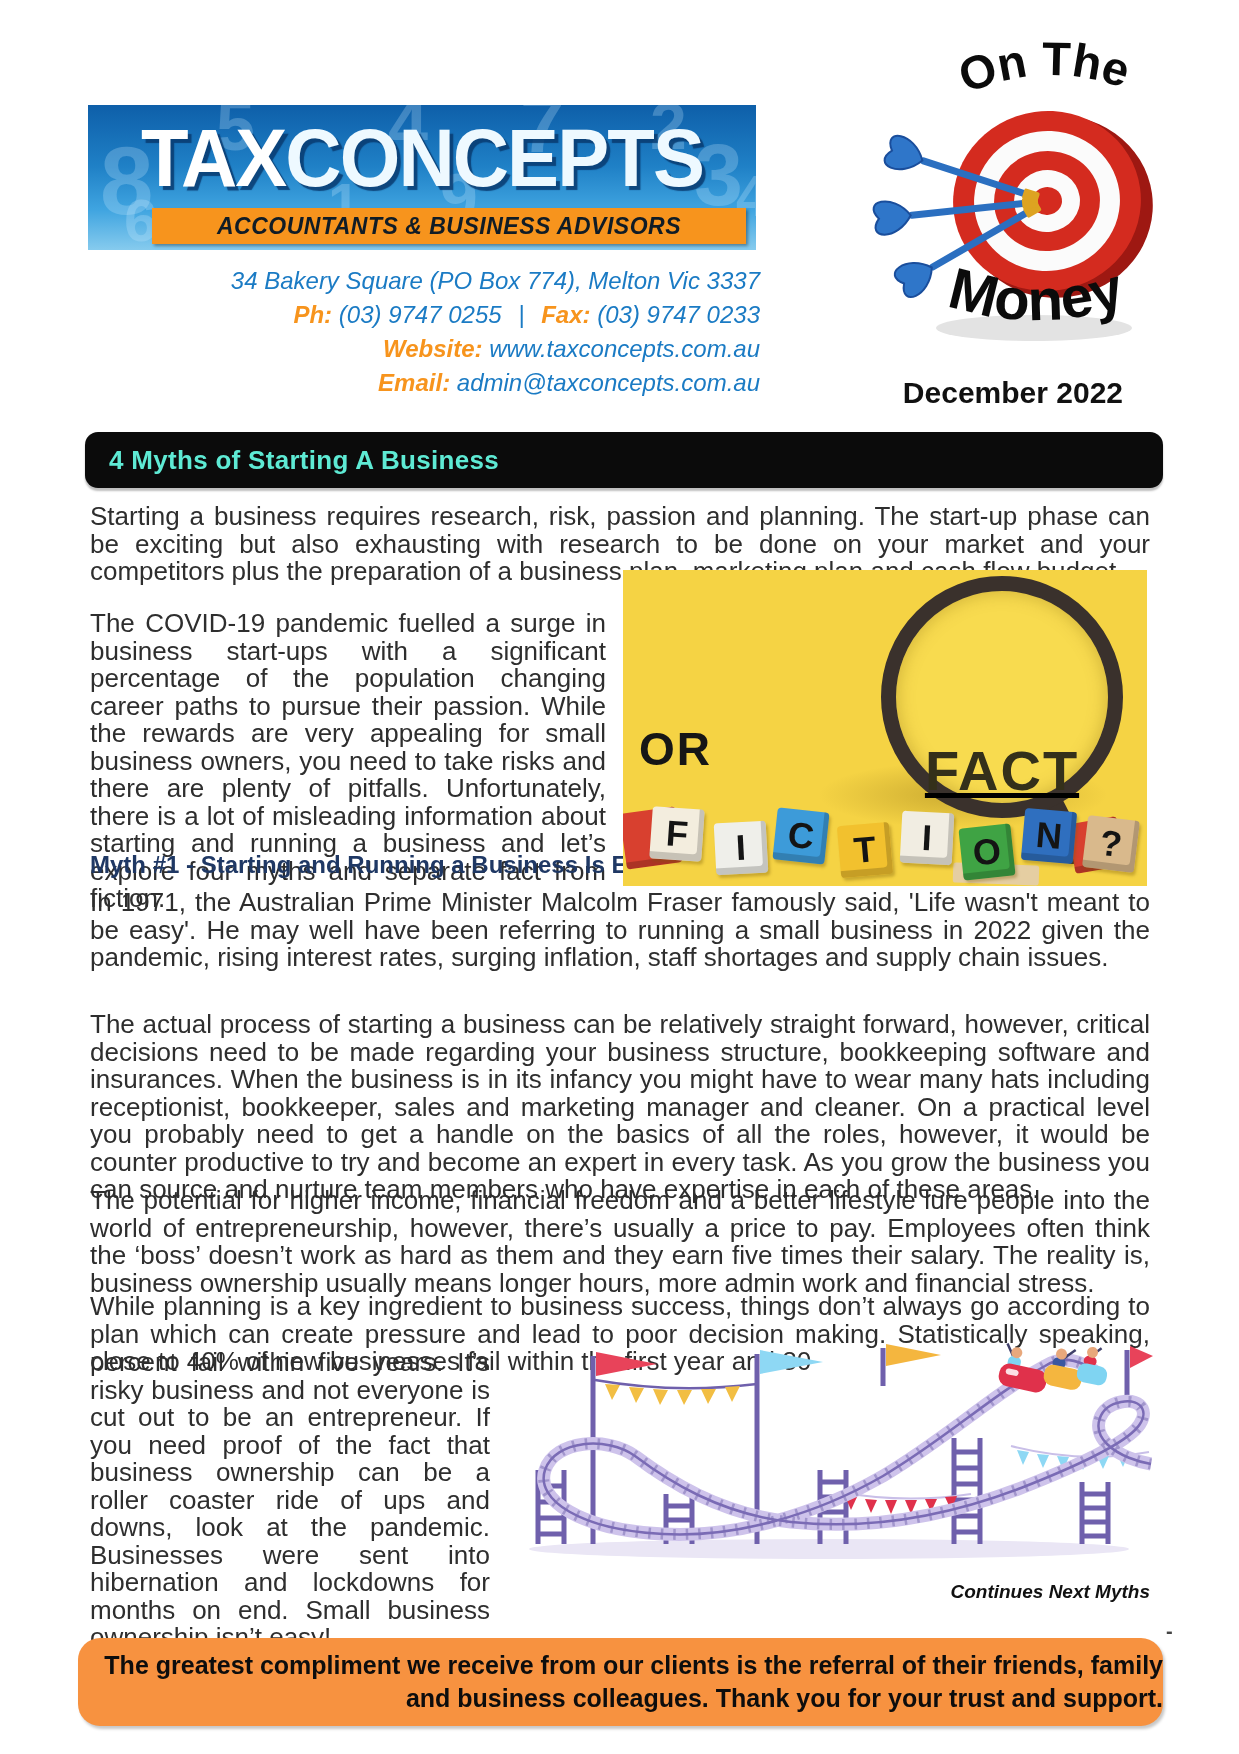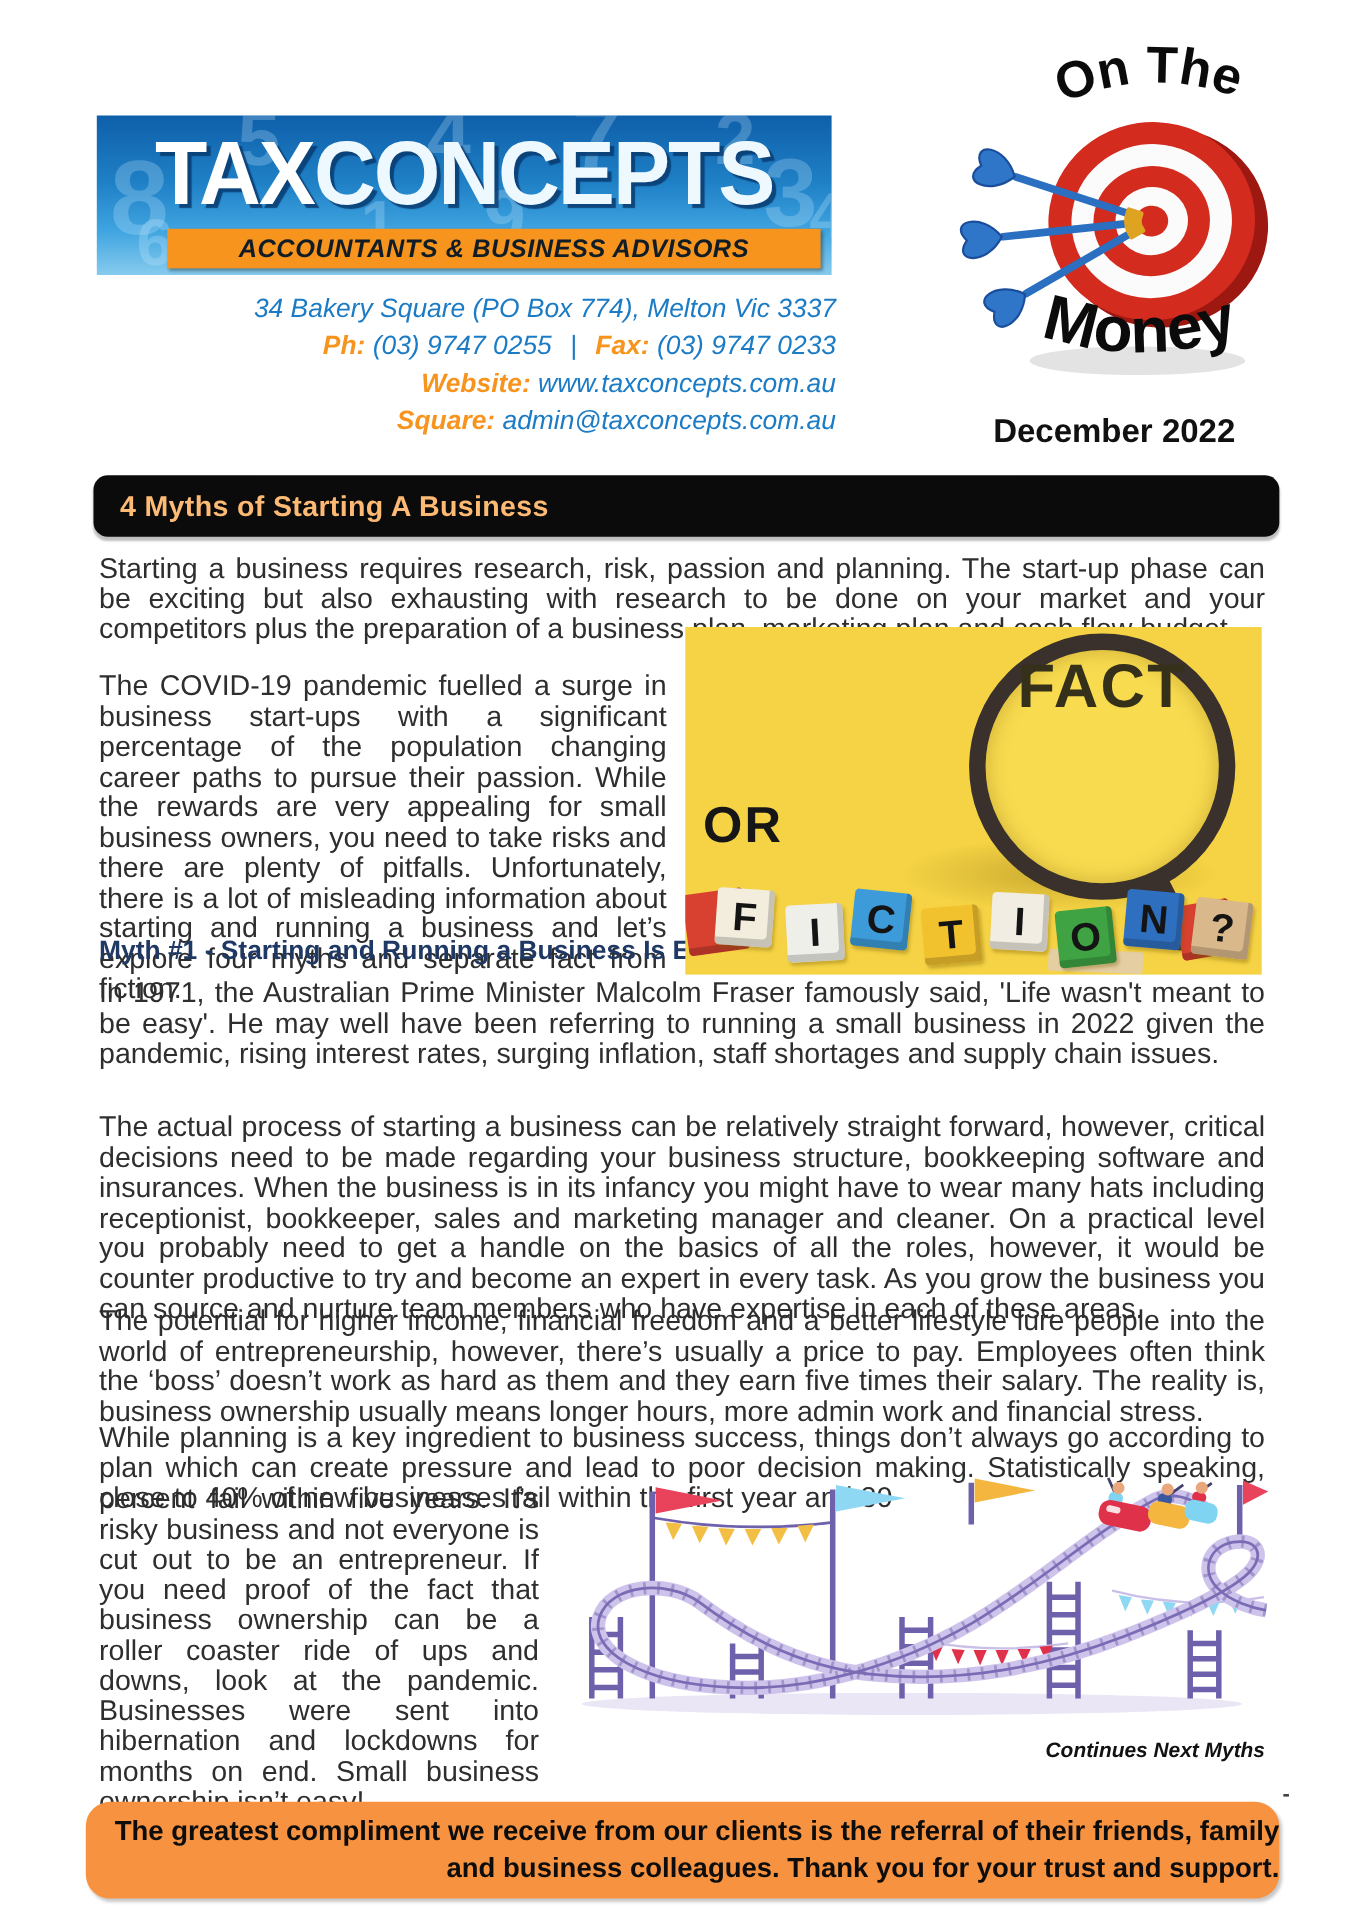--- a/index.html
+++ b/index.html
@@ -28,42 +28,42 @@
   .contact .sep{color:#1B7BC4;margin:0 10px;}
 
   
   .badge{position:absolute;left:812px;top:36px;width:412px;height:320px;}
 
   .issue-date{position:absolute;top:376px;right:116px;font-size:30px;font-weight:bold;color:#111;}
 
   
   .title-banner{position:absolute;left:85px;top:432px;width:1078px;height:56px;background:#0b0b0b;
     border-radius:13px;display:flex;align-items:center;box-shadow:0 3px 2px rgba(0,0,0,.25);}
-  .title-banner span{color:#fdba74;font-weight:bold;font-size:26px;padding-left:24px;letter-spacing:.3px;}
+  .title-banner span{color:#5eead4;font-weight:bold;font-size:26px;padding-left:24px;letter-spacing:.3px;}
 
   
   .content{position:absolute;left:90px;top:503px;width:1060px;height:1130px;color:#2e2e2e;}
   .content p{position:absolute;margin:0;font-size:26px;line-height:27.5px;text-align:justify;left:0;width:1060px;}
   .p1{top:0;}
   .p2{top:107px;width:516px !important;}
   .myth-h{position:absolute;top:348px;left:0;margin:0;font-size:24px;color:#1F3864;font-weight:bold;}
   .p3{top:386px;}
   .p4{top:508px;}
   .p5{top:684px;}
   .p6a{top:790px;}
   .p6b{top:846px;width:400px !important;}
   .continues{position:absolute;top:1078px;right:0;font-size:19px;font-weight:bold;font-style:italic;color:#111;}
 
   
   .fig-ff{position:absolute;left:623px;top:570px;width:524px;height:316px;background:#F5D344;overflow:hidden;}
   .ff-shadow{position:absolute;left:190px;top:190px;width:300px;height:70px;
     background:radial-gradient(ellipse at center,rgba(140,110,20,.40) 0%,rgba(140,110,20,0) 68%);}
   .mg-circle{position:absolute;left:258px;top:6px;width:212px;height:212px;border:15px solid #3A312C;
-    border-radius:50%;background:#F8DB4F;display:flex;align-items:flex-start;justify-content:center;
-    box-shadow:inset 0 0 18px rgba(120,90,10,.35);}
+    border-radius:50%;background:#F8DB4F;display:flex;align-items:flex-end;justify-content:center;
+    box-shadow:inset 0 0 18px rgba(120,90,10,.35);text-decoration:underline;}
   .mg-fact{font-size:56px;font-weight:bold;color:#34301a;letter-spacing:2px;}
   .mg-handle{position:absolute;left:400px;top:206px;width:26px;height:96px;background:#3A312C;
     border-radius:10px;transform:rotate(-27deg);transform-origin:top center;}
   .mg-base{position:absolute;left:330px;top:294px;width:86px;height:20px;background:#E5CEA2;
     border-radius:3px;transform:rotate(2deg);}
   .ff-or{position:absolute;left:16px;top:152px;font-size:46px;font-weight:bold;color:#161616;letter-spacing:2px;}
   .cube{position:absolute;width:52px;height:52px;display:flex;align-items:center;justify-content:center;
     font-size:36px;font-weight:bold;color:#141414;border-radius:4px;
     box-shadow:inset -5px -7px 0 rgba(0,0,0,.18), 2px 3px 3px rgba(120,90,10,.35);}
   .cube-bg{position:absolute;width:56px;height:56px;border-radius:4px;background:#D8402F;
@@ -106,21 +106,21 @@
       <span class="blue">(03) 9747 0255</span>
       <span class="sep">|</span>
       <span class="lbl">Fax:</span>
       <span class="blue">(03) 9747 0233</span>
     </div>
     <div>
       <span class="lbl">Website:</span>
       <span class="blue">www.taxconcepts.com.au</span>
     </div>
     <div>
-      <span class="lbl">Square:</span>
+      <span class="lbl">Email:</span>
       <span class="blue">admin@taxconcepts.com.au</span>
     </div>
   </div>
 
   <svg class="badge" viewBox="0 0 412 320">
     <defs>
       <path id="arcTop" d="M 82 104 Q 240 -28 406 108" fill="none"></path>
       <path id="arcBot" d="M 66 238 Q 235 336 402 226" fill="none"></path>
     </defs>
     <g>

